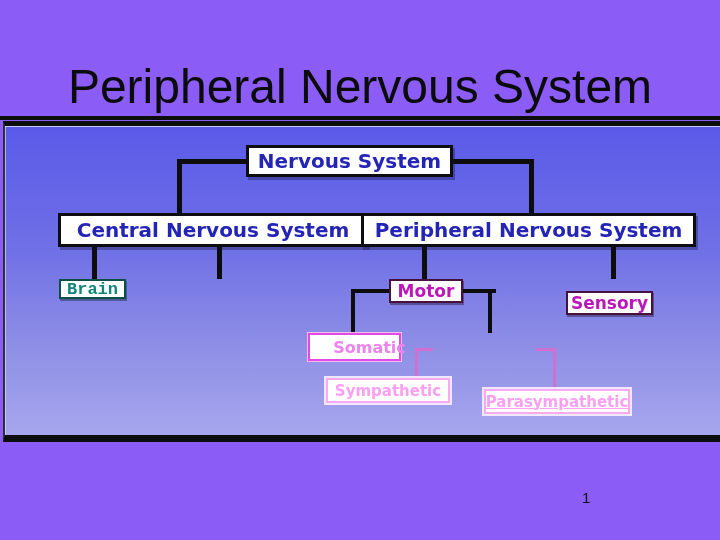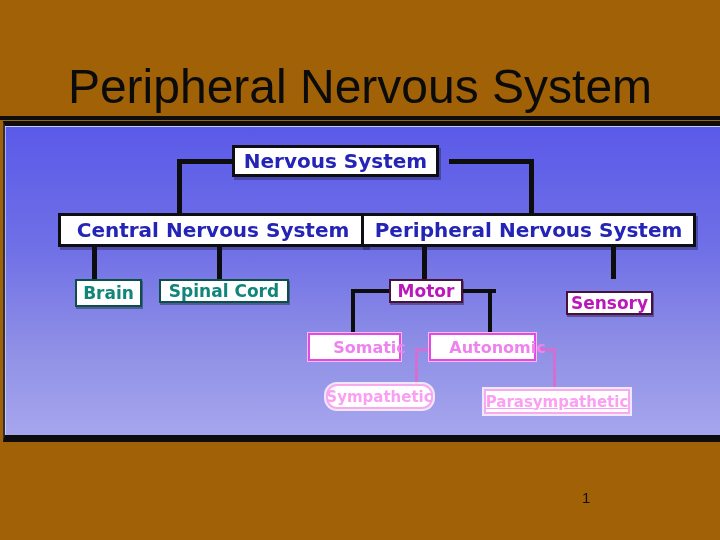--- a/index.html
+++ b/index.html
@@ -1,16 +1,16 @@
 <!DOCTYPE html>
 <html><head>
 <meta charset="utf-8">
 <style>
   html,body{margin:0;padding:0;background:#fff;}
-  .slide{position:relative;width:720px;height:540px;background:#a16207;overflow:hidden;
+  .slide{position:relative;width:720px;height:540px;background:#8b5cf6;overflow:hidden;
          font-family:"Liberation Sans",sans-serif;}
   .title{position:absolute;left:0;top:62px;width:720px;text-align:center;
          font-size:48px;line-height:1.05;color:#0b0b0b;letter-spacing:0;white-space:nowrap;}
   .title-rule{position:absolute;left:0;top:116px;width:720px;height:4px;background:#0d0d0d;}
   .canvas{position:absolute;left:3px;top:121px;width:715px;height:309px;
           border-top:5px solid #0d0d0d;border-bottom:7px solid #0d0d0d;border-left:2px solid #2f2f34;
           background:linear-gradient(180deg,#5a5ae9 0%,#7070e7 40%,#8f8fe6 72%,#a6a6ee 100%);
           box-shadow:inset 0 1px 0 rgba(230,230,250,.8), inset 1px 0 0 rgba(230,230,250,.6);}
   .node{position:absolute;background:#ffffff;display:flex;align-items:center;justify-content:center;
         font-family:"DejaVu Sans",sans-serif;font-weight:bold;white-space:nowrap;box-sizing:border-box;}
@@ -47,38 +47,36 @@
     <div class="ln" style="left:346px;top:163px;width:42px;height:4px;"></div>
     <div class="ln" style="left:346px;top:163px;width:4px;height:44px;"></div>
     <div class="ln" style="left:458px;top:163px;width:33px;height:4px;"></div>
     <div class="ln" style="left:483px;top:163px;width:4px;height:44px;"></div>
 
     <div class="lnp" style="left:410px;top:222px;width:18px;height:3px;"></div>
     <div class="lnp" style="left:410px;top:222px;width:3px;height:41px;"></div>
     <div class="lnp" style="left:531px;top:222px;width:20px;height:3px;"></div>
     <div class="lnp" style="left:548px;top:222px;width:3px;height:41px;"></div>
 
-    <div class="node lv1" style="left:227px;top:19px;width:207px;height:32px;">Nervous System</div>
+    <div class="node lv1" style="left:241px;top:19px;width:207px;height:32px;">Nervous System</div>
 
     <div class="node lv1" style="left:19px;top:87px;width:310px;height:34px;margin-left:34px;">Central Nervous System</div>
 
     <div class="node lv1" style="left:356px;top:87px;width:335px;height:34px;">Peripheral Nervous System</div>
 
-    <div class="node teal" style="left:70px;top:153px;width:67px;height:28px;">Brain</div>
+    <div class="node teal" style="left:54px;top:153px;width:67px;height:20px;font-family:Liberation Mono, monospace;">Brain</div>
 
-    <div class="node teal" style="left:154px;top:153px;width:130px;height:24px;">Spinal Cord</div>
 
     <div class="node mag" style="left:384px;top:153px;width:74px;height:24px;">Motor</div>
 
     <div class="node mag" style="left:561px;top:165px;width:87px;height:24px;">Sensory</div>
 
     <div class="node pink" style="left:303px;top:207px;width:93px;height:28px;">Somatic</div>
 
-    <div class="node pink" style="left:424px;top:207px;width:107px;height:28px;">Autonomic</div>
 
-    <div class="node lpink" style="left:321px;top:258px;width:107px;height:25px;border-radius:11px;">Sympathetic</div>
+    <div class="node lpink" style="left:321px;top:252px;width:124px;height:25px;">Sympathetic</div>
 
     <div class="node lpink" style="left:479px;top:263px;width:146px;height:25px;text-decoration:underline;">Parasympathetic</div>
   </div>
 
   <div class="page-num">1</div>
 
 </div>
 
 </body></html>

